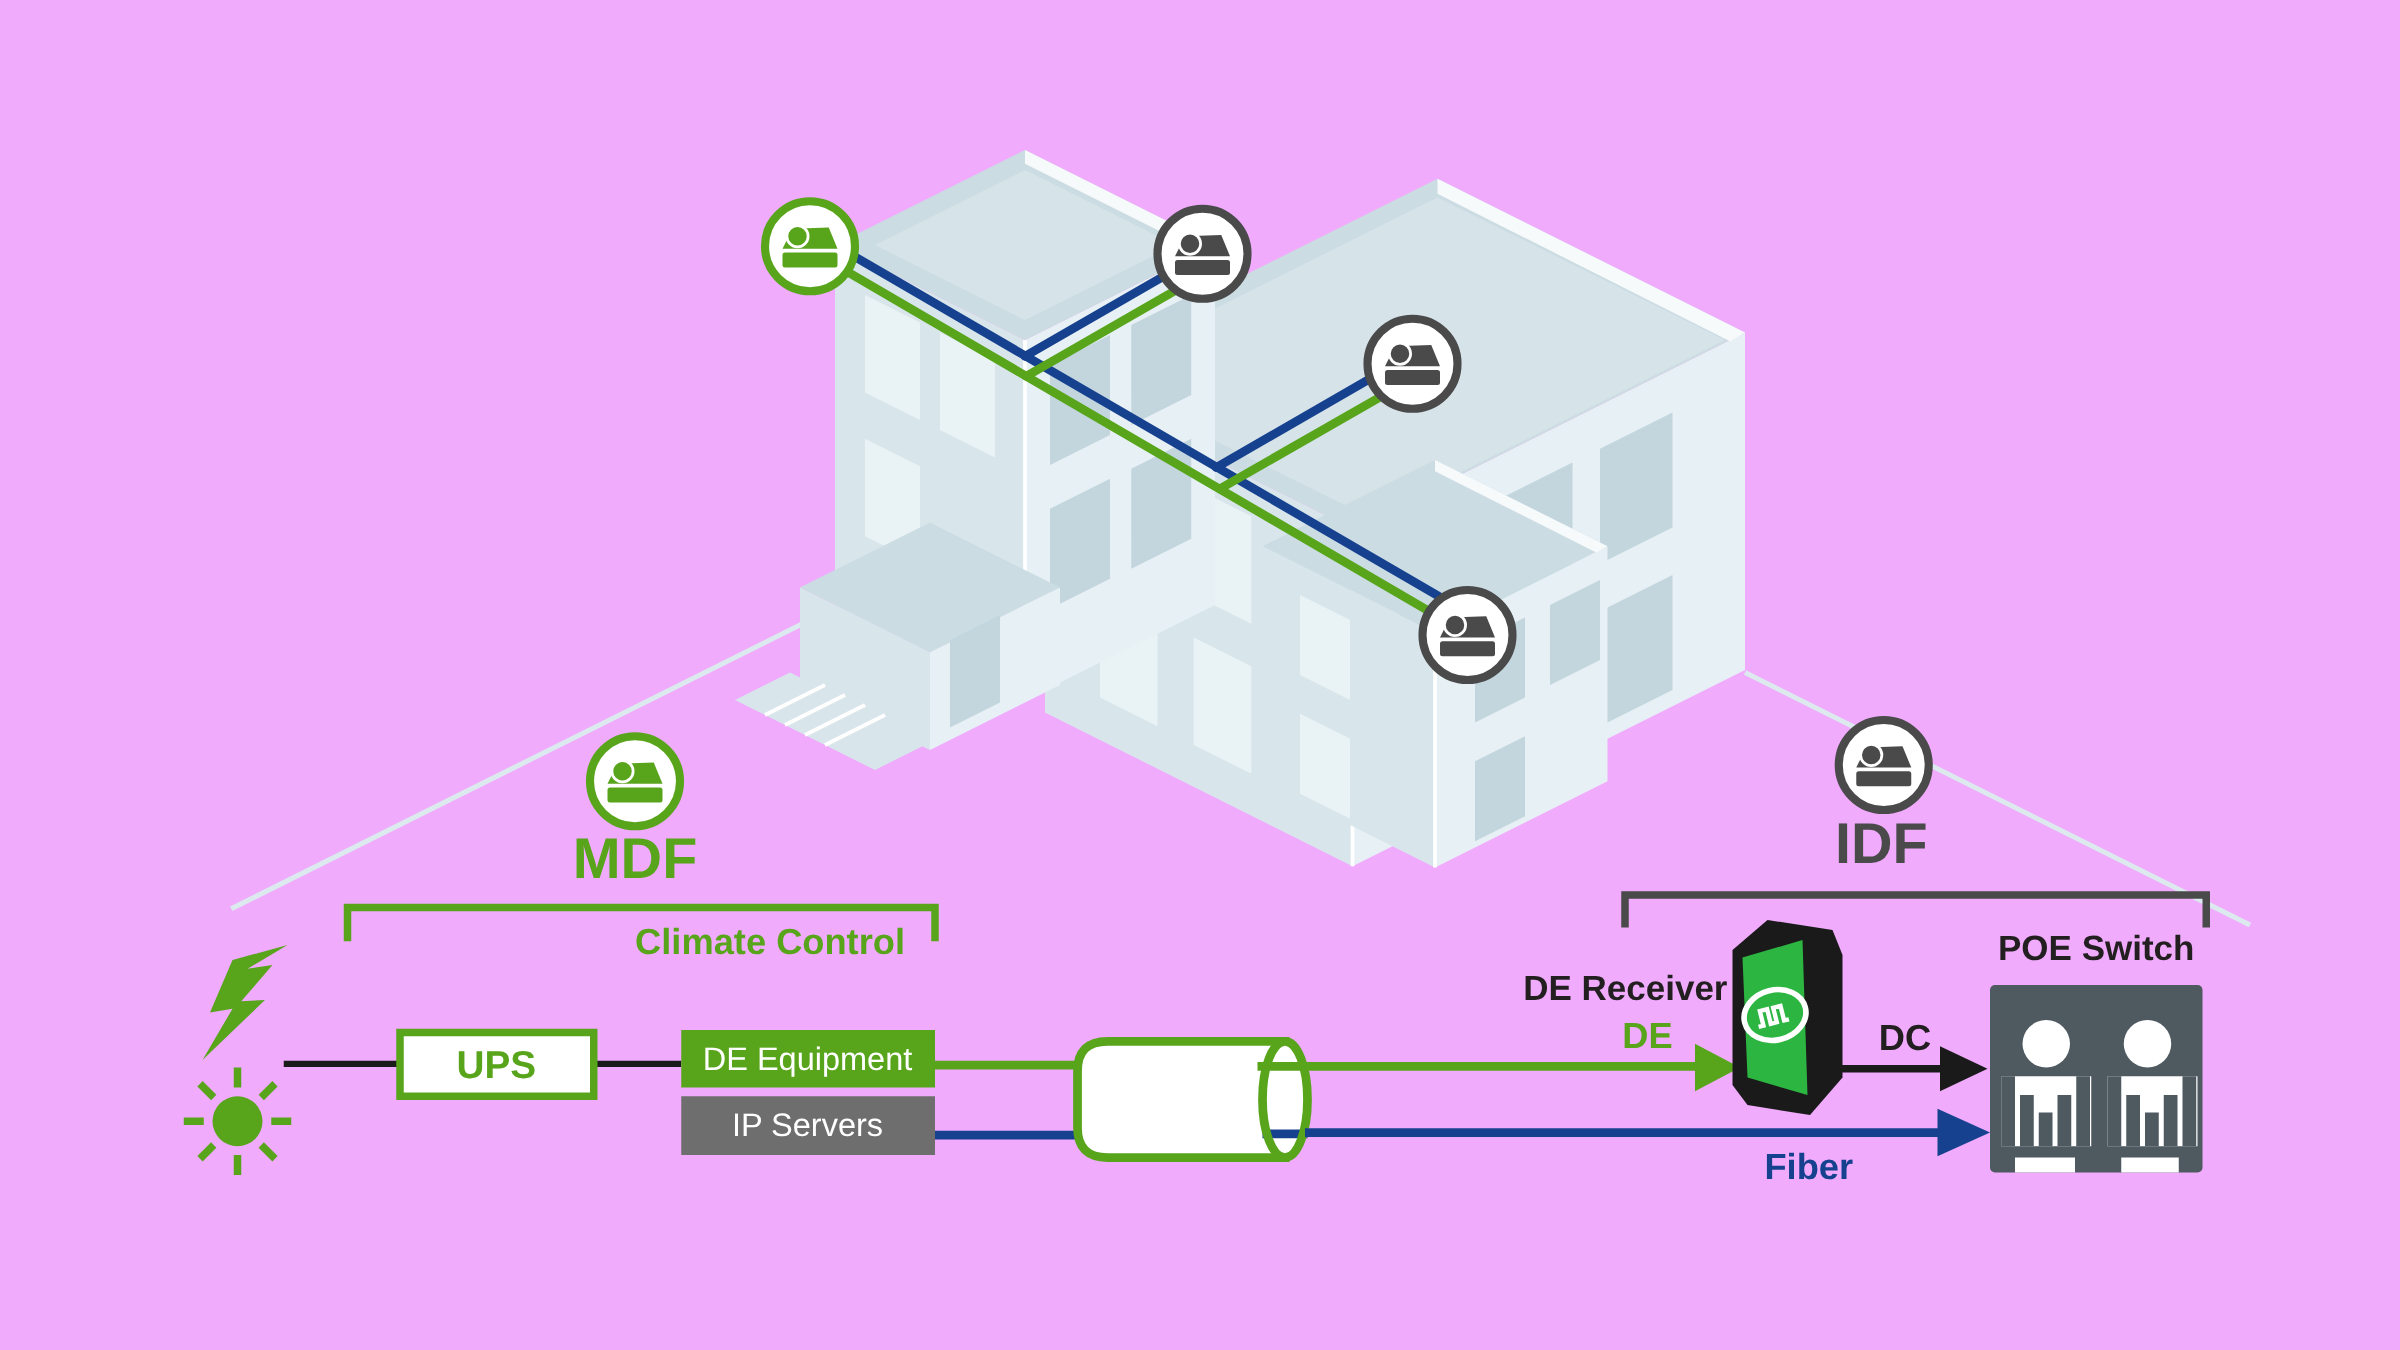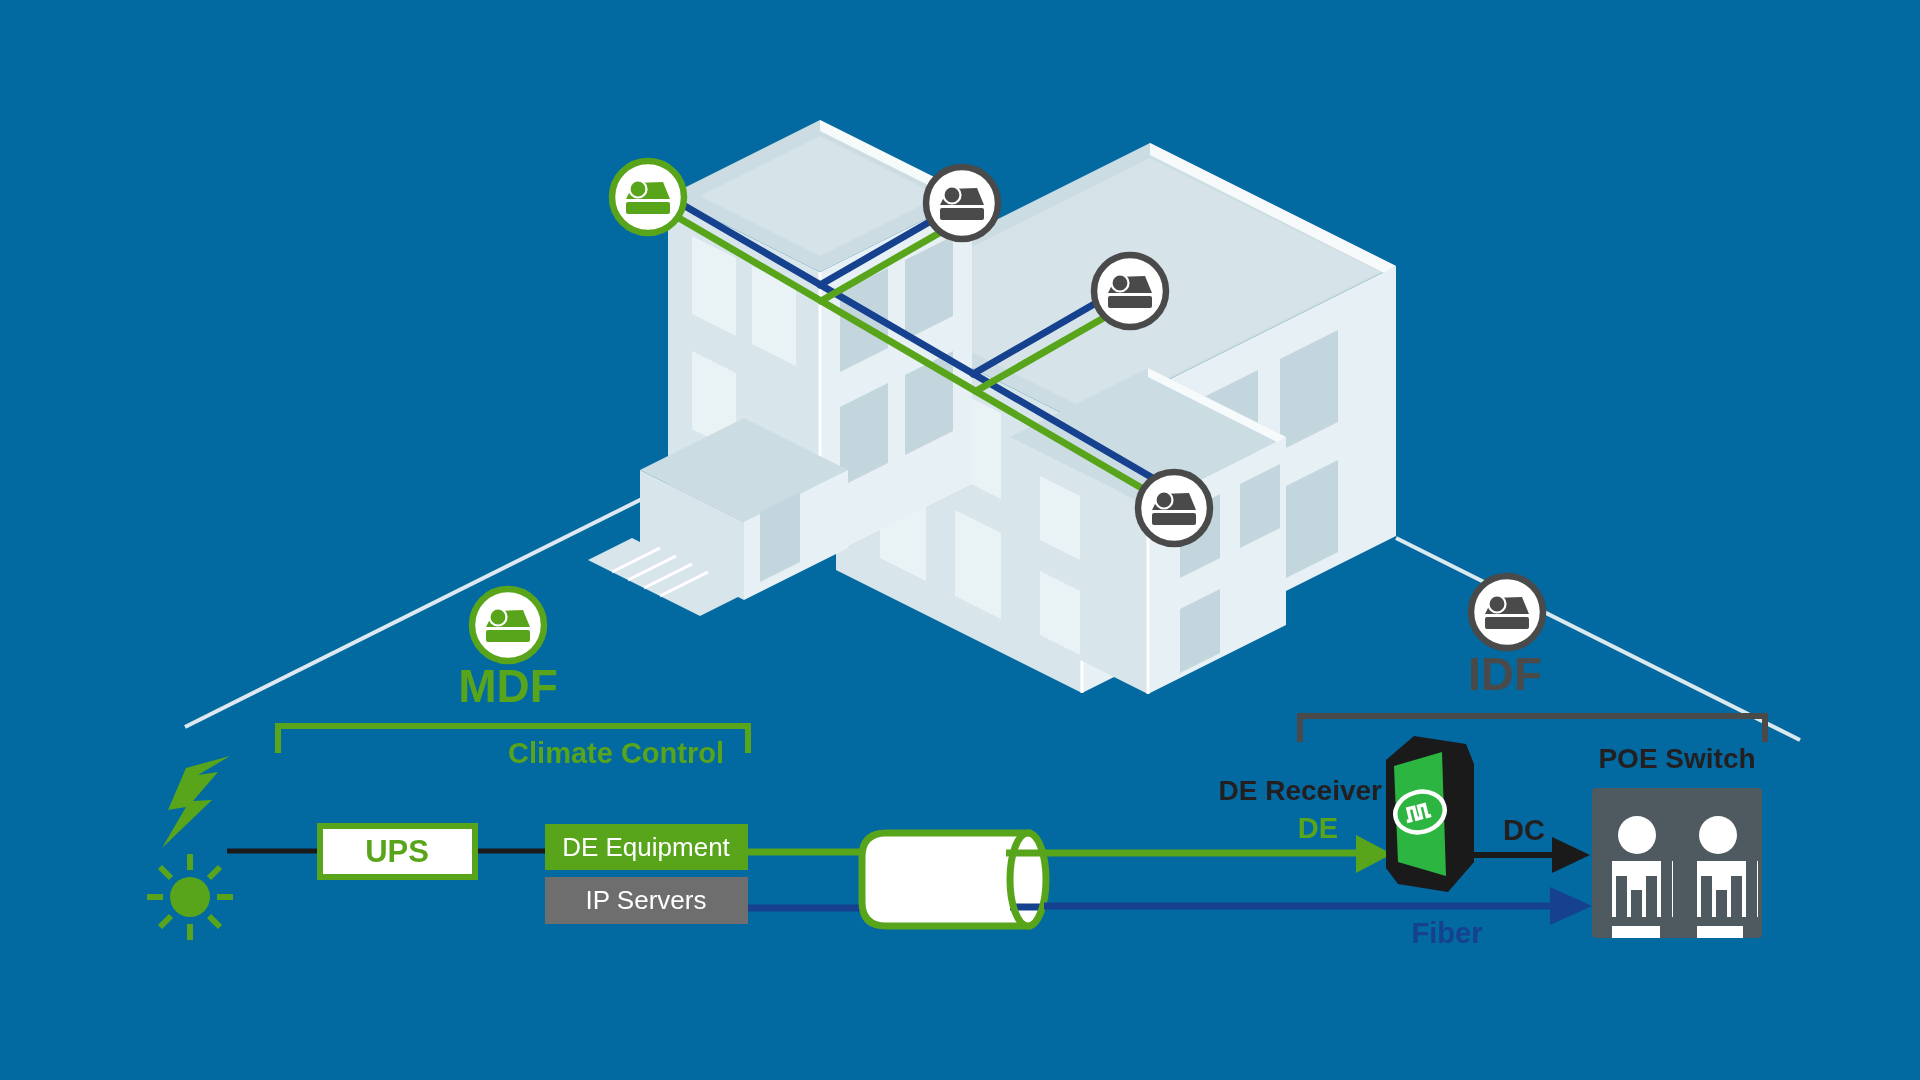--- a/index.html
+++ b/index.html
@@ -1,16 +1,16 @@
 <!DOCTYPE html>
 <html style="--green: #58a51c; --device-green: #2db542; --navy: #16418f; --camera-gray: #4a4a4a; --box-gray: #6e6e6e; --switch-gray: #4e5960; --wire-black: #1a1a1a; --text-black: #231f20; --roof: #cbdce3; --roof-light: #d6e3e9; --wall-dark: #d8e6ec; --wall-light: #e7f0f4; --window: #c3d6de; --window-light: #e9f2f5; --ground-line: #dce9ee;"><head>
 <meta charset="utf-8">
 <style>
   html,body{margin:0;padding:0;background:#fff;}
-  .stage{position:relative;width:1920px;height:1080px;background:#0369a1;overflow:hidden;}
+  .stage{position:relative;width:1920px;height:1080px;background:#f0abfc;overflow:hidden;}
   svg{position:absolute;left:0;top:0;}
   text{font-family:"Liberation Sans","DejaVu Sans",sans-serif;}
   .t-b{font-weight:bold;}
   .txt-green{fill:var(--green);}
   .txt-navy{fill:var(--navy);}
   .txt-black{fill:var(--text-black);}
   .txt-gray{fill:var(--camera-gray);}
   .txt-white{fill:#fff;}
   .cam-green{color:var(--green);}
   .cam-gray{color:var(--camera-gray);}

